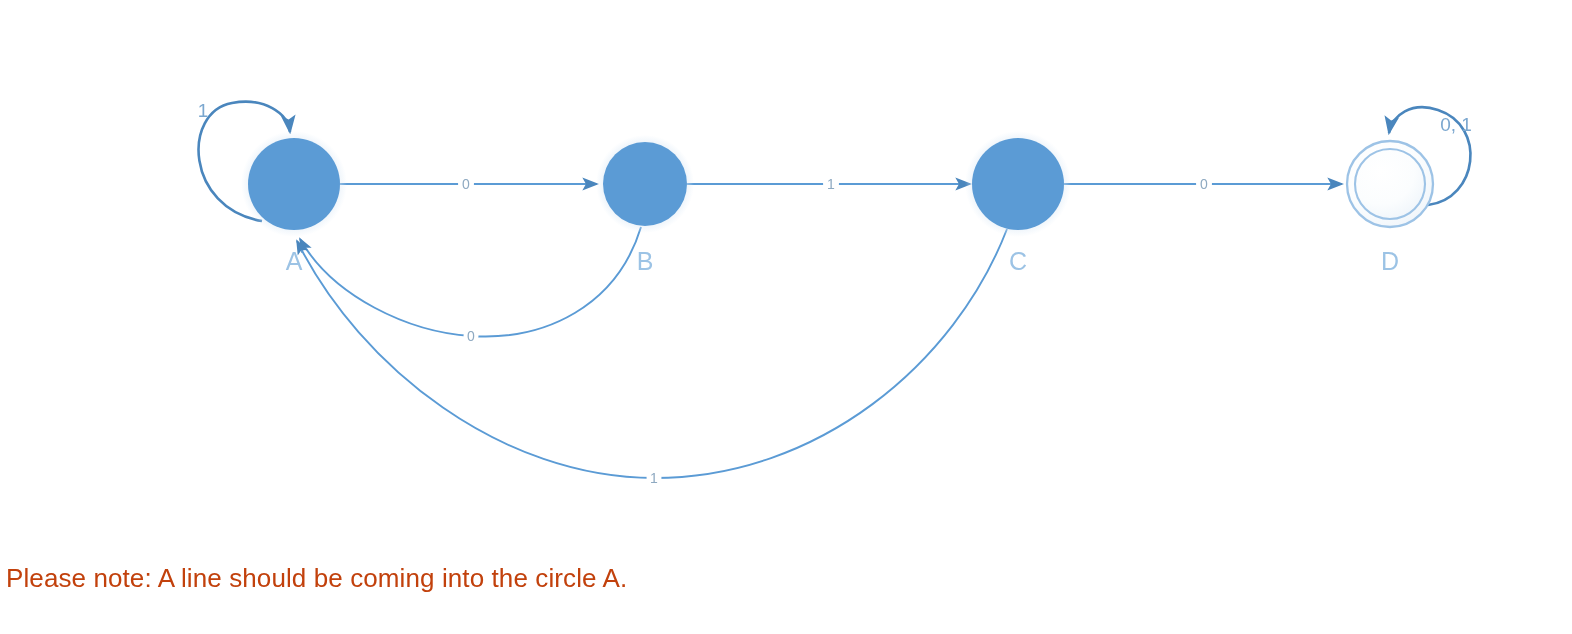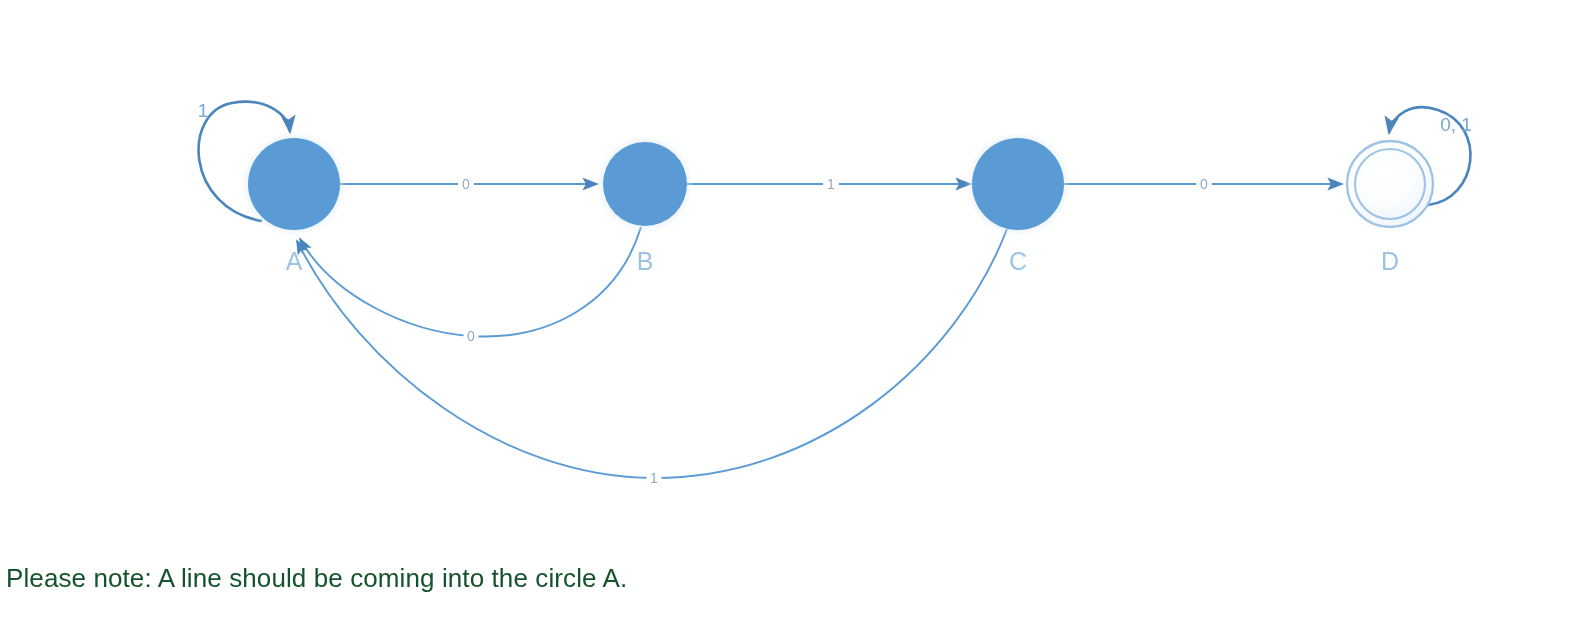--- a/index.html
+++ b/index.html
@@ -64,21 +64,21 @@
     fill: url(#acceptGrad);
     stroke: #9dc3e6;
     stroke-width: 2.1;
   }
   .caption {
     position: absolute;
     left: 6px;
     top: 563px;
     font-family: "Liberation Sans", sans-serif;
     font-size: 26px;
-    color: #14532d;
+    color: #c2410c;
     letter-spacing: 0.1px;
     white-space: nowrap;
   }
 </style>
 </head>
 <body>
 
 <svg id="diagram-canvas" viewBox="0 0 1572 634" xmlns="http://www.w3.org/2000/svg">
   <defs>
     <radialGradient id="acceptGrad" cx="38%" cy="32%" r="78%">

